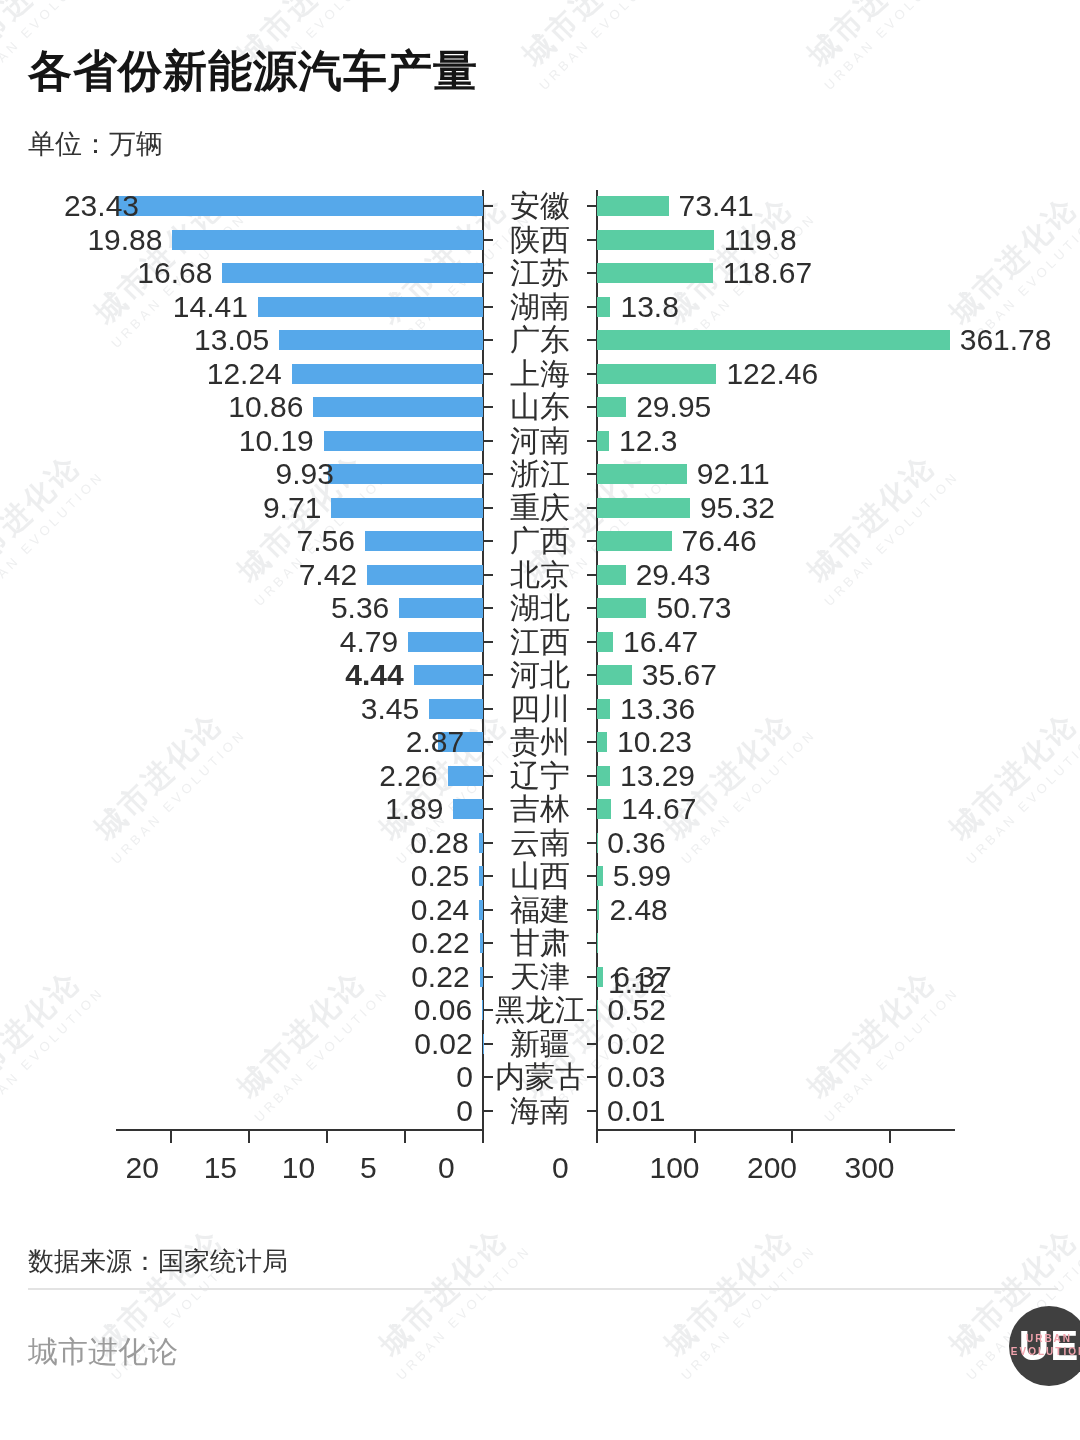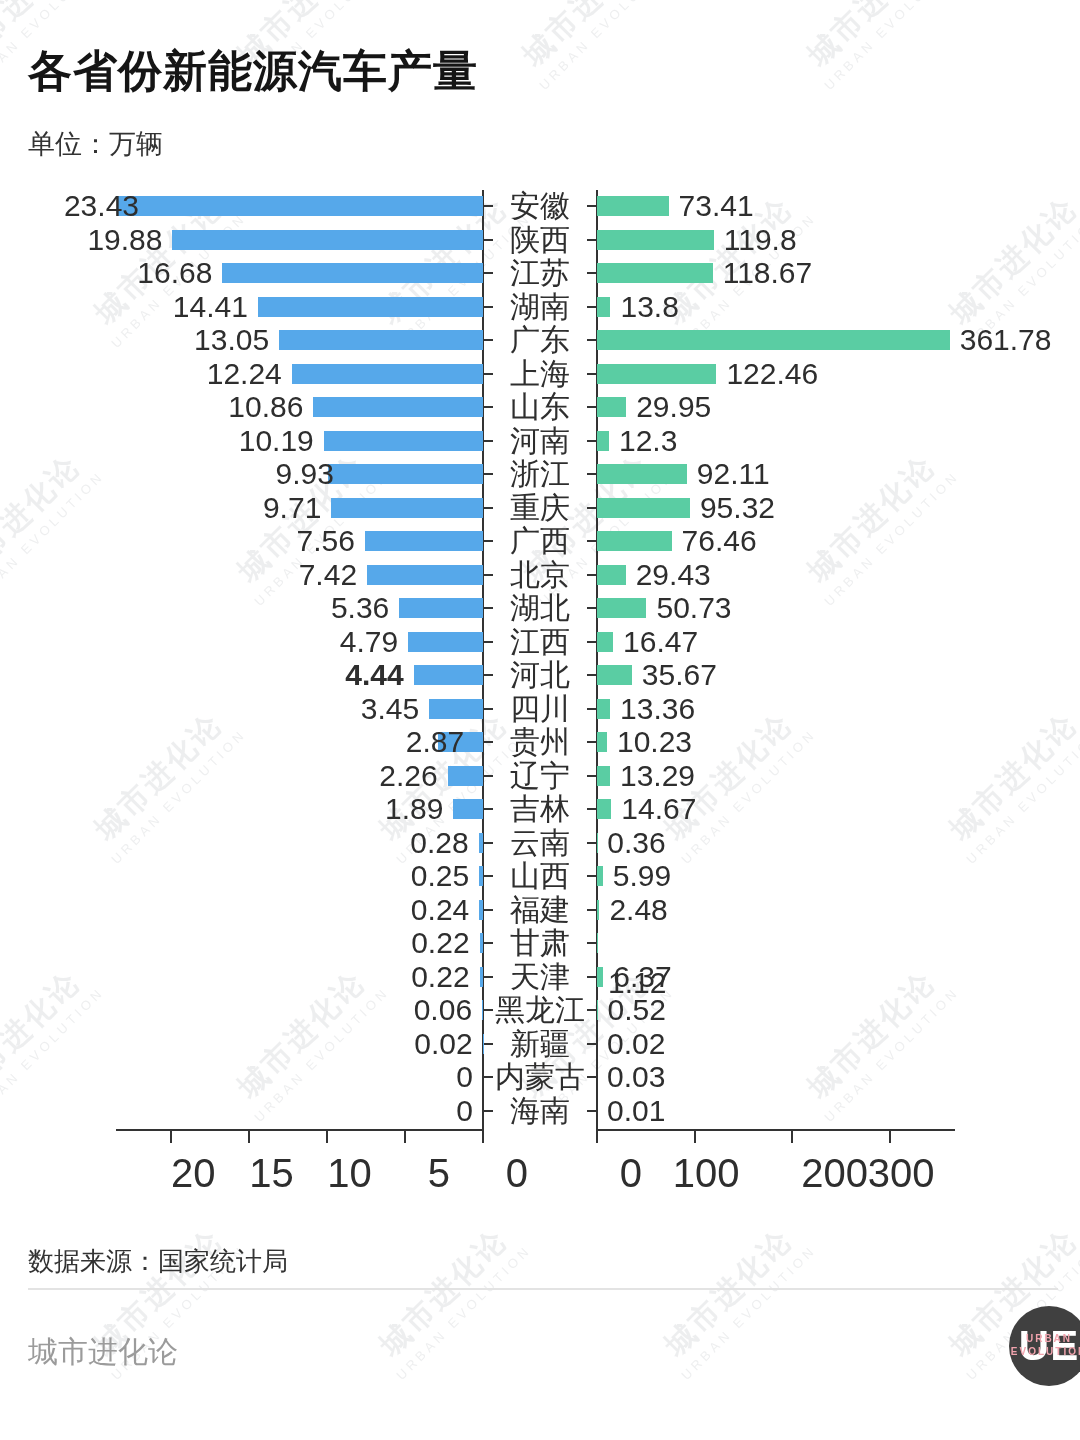--- a/index.html
+++ b/index.html
@@ -15,21 +15,21 @@
   .subtitle {
     position:absolute; left:28px; top:126px; font-size:27px; color:#333333;
   }
   
   .bar { position:absolute; height:20px; }
   .vlabel { position:absolute; font-size:30px; color:#2e2e2e; line-height:34px; white-space:nowrap; }
   .vlabel.left { text-align:right; }
   .province { position:absolute; font-size:30px; color:#2e2e2e; text-align:center; line-height:34px; white-space:nowrap; }
   .axis-line { position:absolute; background:#333333; }
   .tick { position:absolute; background:#333333; }
-  .axis-ticklabel { position:absolute; width:90px; text-align:right; font-size:40px; color:#2e2e2e; }
+  .axis-ticklabel { position:absolute; width:90px; text-align:left; font-size:30px; color:#2e2e2e; }
   
   .legend {
     position:absolute; left:0; top:1184px; width:1080px; height:44px;
     display:flex; justify-content:center; align-items:center; gap:46px;
   }
   .legend-item { display:flex; align-items:center; gap:14px; }
   .legend-dot { width:22px; height:22px; border-radius:50%; display:inline-block; }
   .legend-label { font-size:30px; color:#2e2e2e; }
   .source { position:absolute; left:28px; top:1244px; font-size:26px; color:#333333; }
   .divider { position:absolute; left:28px; top:1288px; width:1030px; height:2px; background:#e3e3e3; }
@@ -380,21 +380,21 @@
       <div class="axis-ticklabel" style="left: 281.79px; top: 1151px;">10</div>
       <div class="tick" style="left: 403.895px; top: 1131px; width: 2px; height: 12px;"></div>
       <div class="axis-ticklabel" style="left: 359.895px; top: 1151px;">5</div>
       <div class="tick" style="left: 482px; top: 1131px; width: 2px; height: 12px;"></div>
       <div class="axis-ticklabel" style="left: 438px; top: 1151px;">0</div>
       <div class="tick" style="left: 596px; top: 1131px; width: 2px; height: 12px;"></div>
       <div class="axis-ticklabel" style="left: 552px; top: 1151px;">0</div>
       <div class="tick" style="left: 693.5px; top: 1131px; width: 2px; height: 12px;"></div>
       <div class="axis-ticklabel" style="left: 649.5px; top: 1151px;">100</div>
       <div class="tick" style="left: 791px; top: 1131px; width: 2px; height: 12px;"></div>
-      <div class="axis-ticklabel" style="left: 778px; top: 1151px;">200</div>
+      <div class="axis-ticklabel" style="left: 747px; top: 1151px;">200</div>
       <div class="tick" style="left: 888.5px; top: 1131px; width: 2px; height: 12px;"></div>
       <div class="axis-ticklabel" style="left: 844.5px; top: 1151px;">300</div>
     </div>
 
 
   <div class="source">数据来源：国家统计局</div>
   <div class="divider"></div>
   <div class="brand">城市进化论</div>
 
   <div class="logo">

